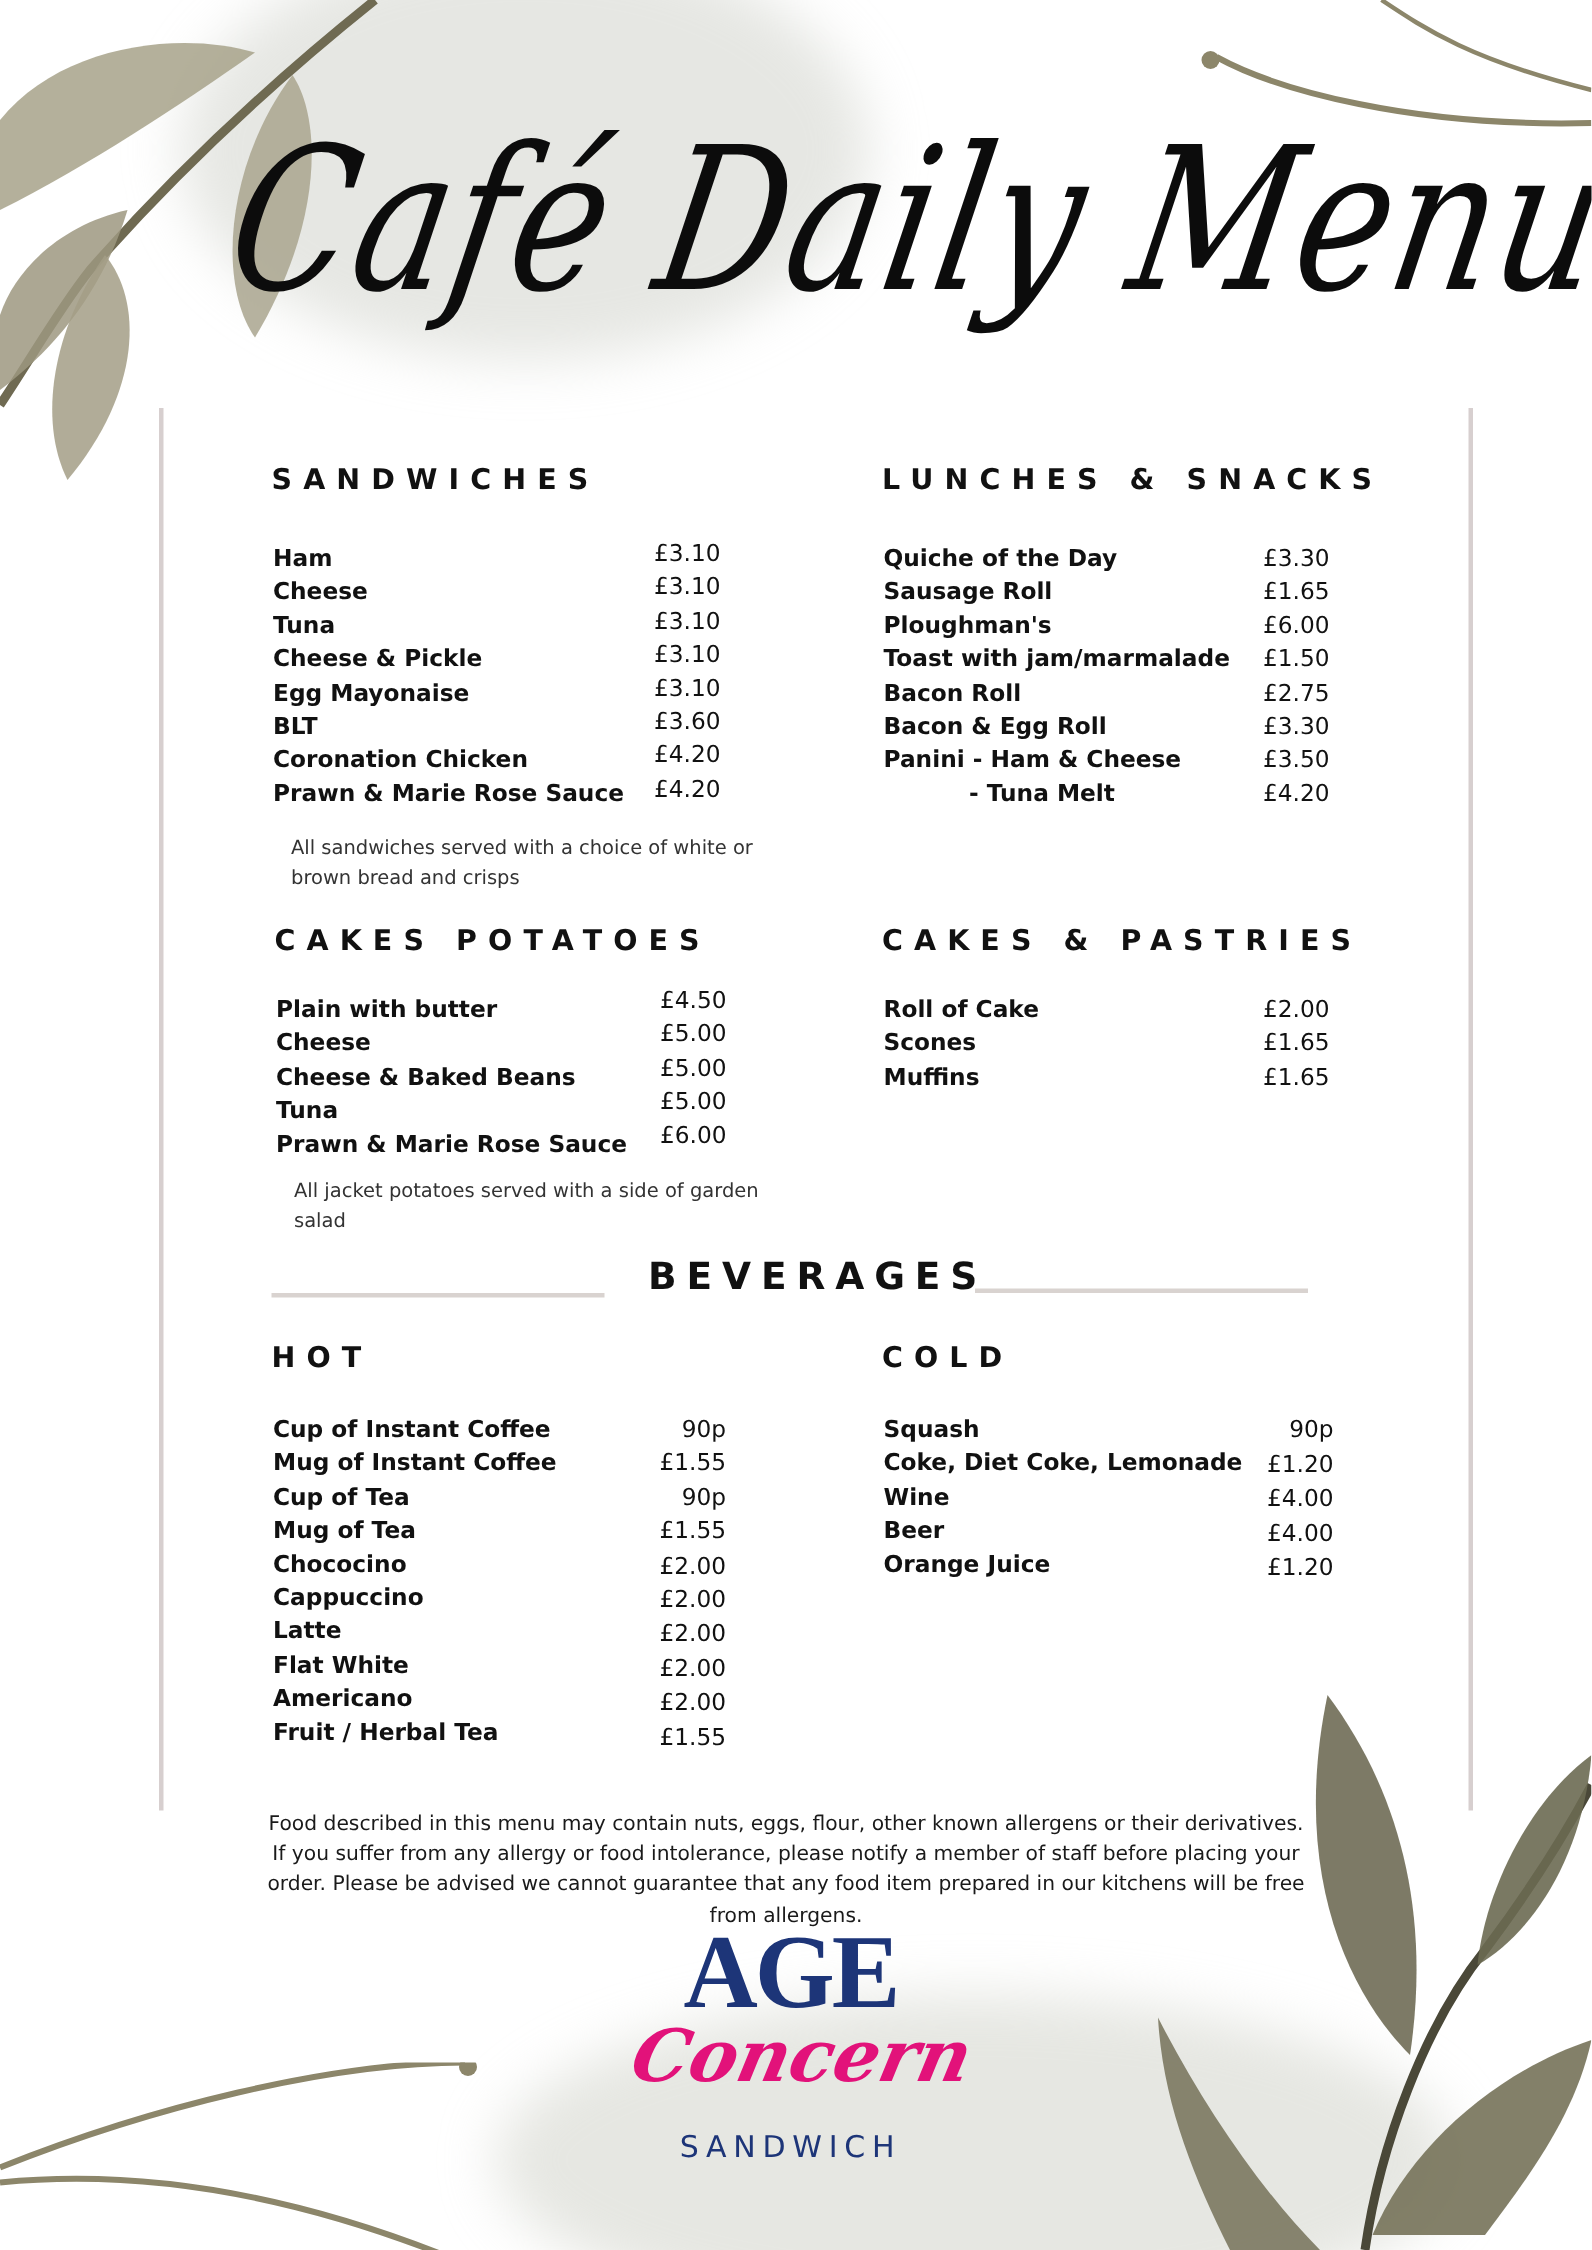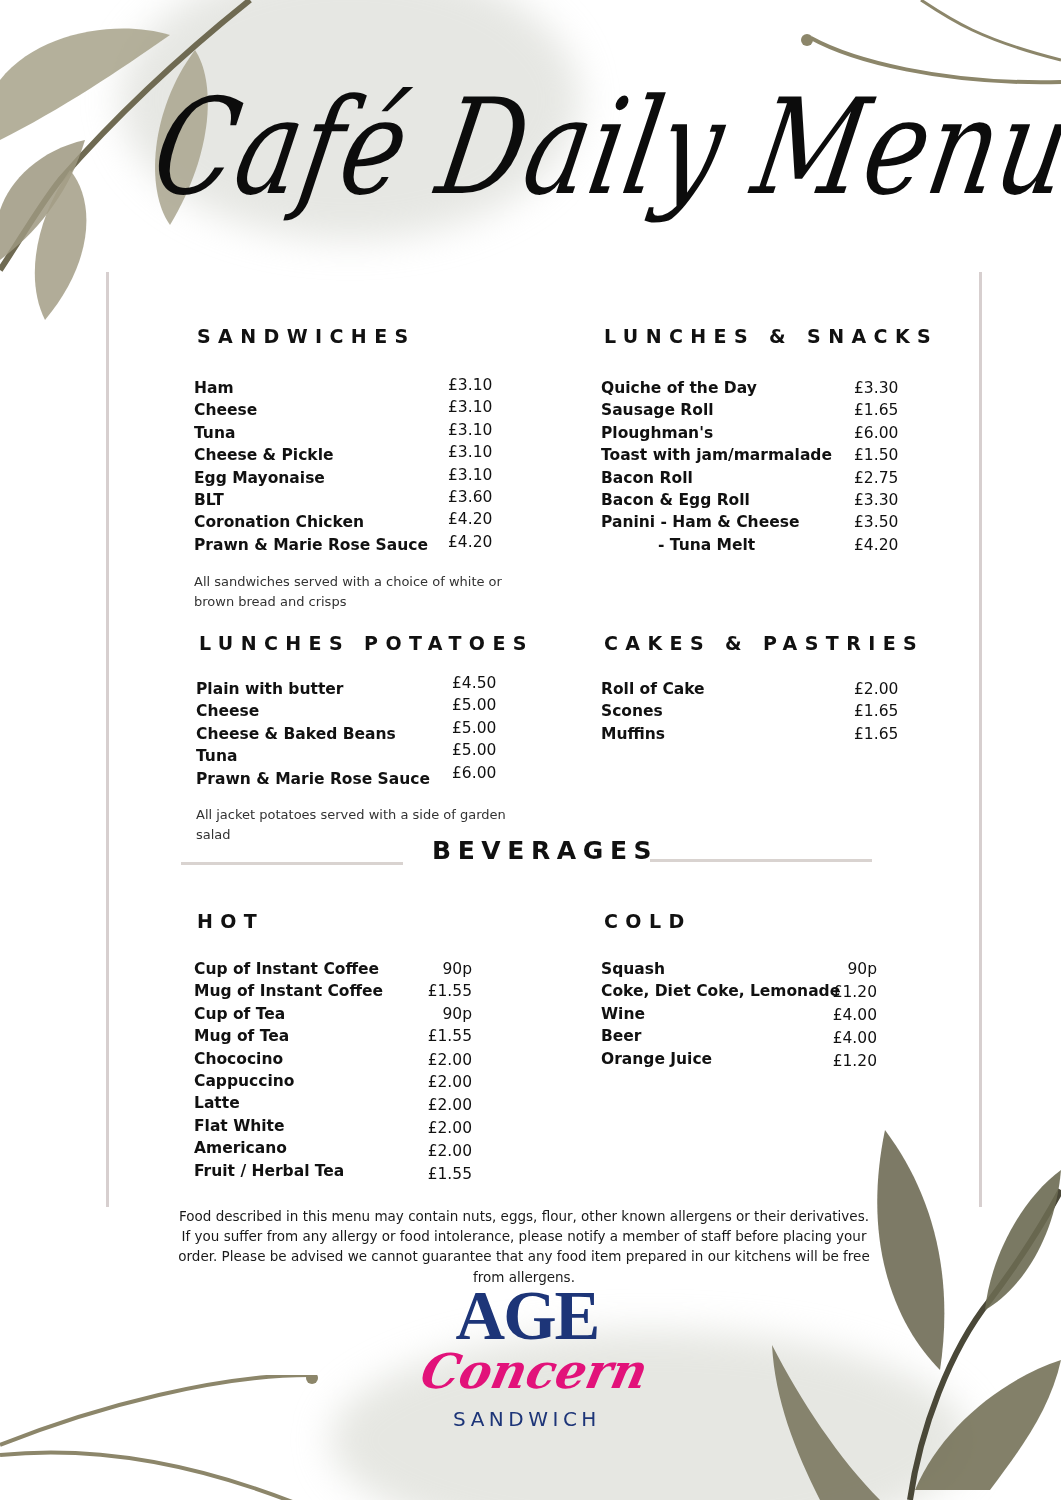--- a/index.html
+++ b/index.html
@@ -17,24 +17,24 @@
     font-family: "DejaVu Serif", serif; font-style: italic;
     font-size: 106px; font-weight: normal; letter-spacing: 1px;
     color: #0c0c0c; transform: skewX(-10deg) scaleY(1.25);
     transform-origin: left top; white-space: nowrap;
   }
   .vline { position: absolute; top: 272px; width: 3px; height: 935px; background: #d7cfcf; }
 
   .section { position: absolute; }
   .sec-head {
     font-family: "DejaVu Sans", sans-serif; font-weight: bold;
-    font-size: 19px; letter-spacing: 7.4px; color: #111; margin: 16px;
+    font-size: 19px; letter-spacing: 7.4px; color: #111; margin: 0;
     white-space: nowrap;
   }
-  .items { margin: 13px; padding: 0; list-style: none; position: relative; }
+  .items { margin: 1px; padding: 0; list-style: none; position: relative; }
   .item { position: relative; height: 22.4px; }
   .item .name {
     position: absolute; left: 0; top: 0;
     font-weight: bold; font-size: 15.5px; color: #111; white-space: nowrap;
   }
   .item .price {
     position: absolute; top: -3px; font-size: 15.5px; color: #111; white-space: nowrap;
   }
   .note { font-size: 13px; color: #333; line-height: 20px; margin: 13px; }
 
@@ -54,21 +54,21 @@
     font-size: 70px; line-height: 58px; color: #1d3578; letter-spacing: -2px;
     transform: scaleX(0.98);
   }
   .logo-concern {
     font-family: "DejaVu Serif", serif; font-style: italic; font-weight: bold;
     font-size: 48px; line-height: 56px; color: #e2127a; transform: skewX(-12deg);
     margin-top: -2px;
   }
   .logo-town {
     font-family: "DejaVu Sans", sans-serif; font-size: 20px; letter-spacing: 4.5px;
-    color: #1d3578; margin-top: 8px;
+    color: #1d3578; margin-top: 20px;
   }
 </style>
 </head>
 <body>
 
 <div class="wash" style="left:120px;top:-40px;width:460px;height:280px;background:rgba(200,202,192,0.45);"></div>
 <div class="wash" style="left:330px;top:1330px;width:640px;height:220px;background:rgba(205,207,198,0.5);"></div>
 
 <svg class="deco" width="340" height="330" style="left:0;top:0" viewBox="0 0 340 330">
   <path d="M250 0 C200 40 130 100 60 180 C40 205 20 240 0 270" stroke="#6f6a52" stroke-width="6" fill="none"></path>
@@ -174,21 +174,21 @@
         <span class="price" style="left:253px;top:0">£3.50</span>
       </li>
     <li class="item">
         <span class="name" style="left:57px">- Tuna Melt</span>
         <span class="price" style="left:253px;top:0">£4.20</span>
       </li>
   </ul>
 </div>
 
 <div class="section" style="left:183px;top:616px;width:320px">
-  <h2 class="sec-head">LUNCHES POTATOES</h2>
+  <h2 class="sec-head">CAKES POTATOES</h2>
   <ul class="items" style="margin-top:26px">
     <li class="item">
         <span class="name">Plain with butter</span>
         <span class="price" style="left:256px;top:-6px">£4.50</span>
       </li>
     <li class="item">
         <span class="name">Cheese</span>
         <span class="price" style="left:256px;top:-6px">£5.00</span>
       </li>
     <li class="item">

